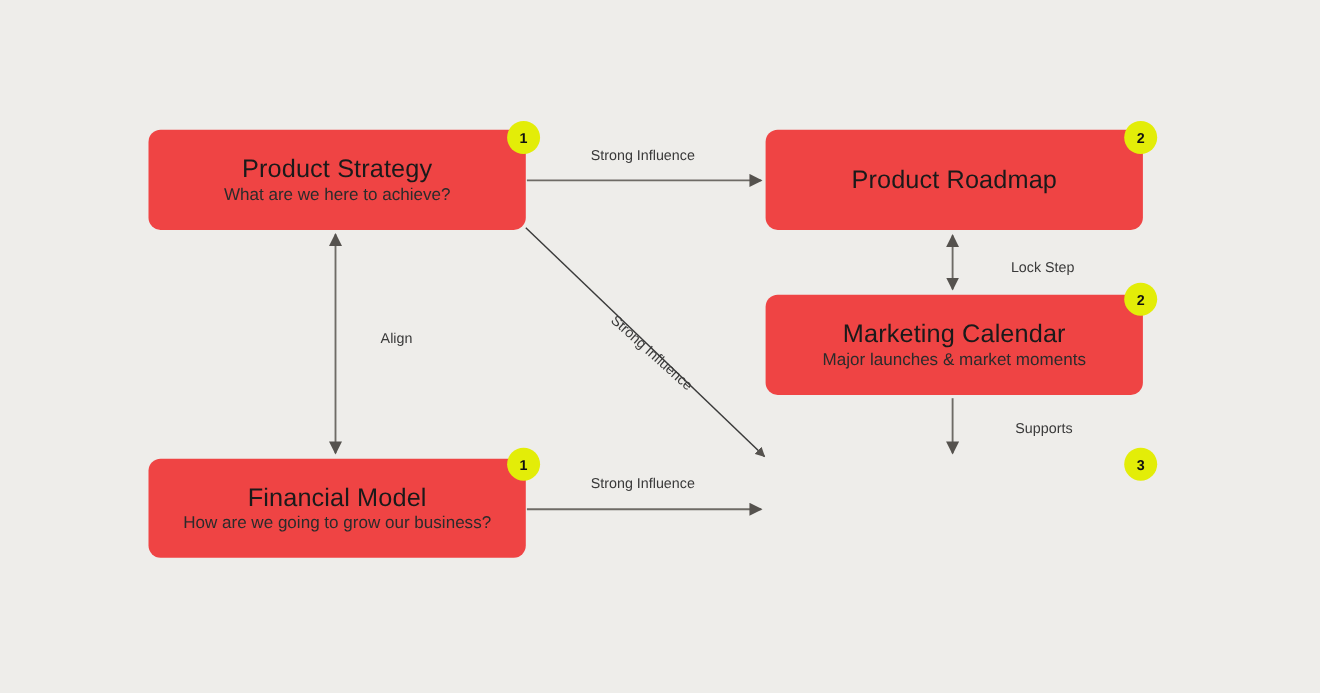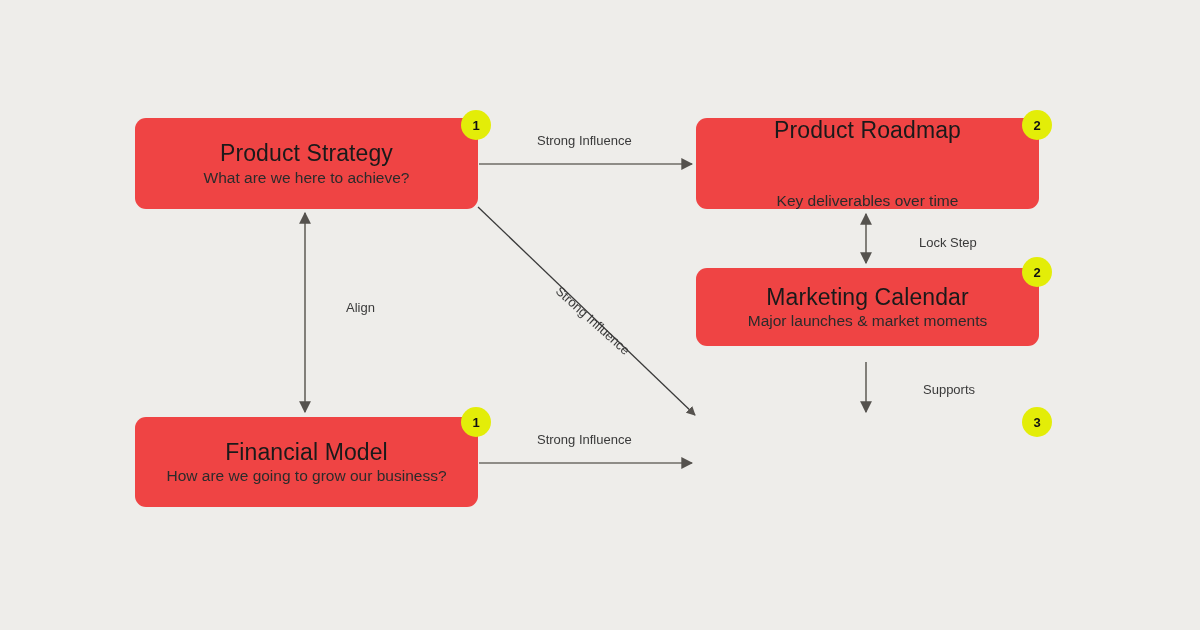--- a/index.html
+++ b/index.html
@@ -108,25 +108,24 @@
   </svg>
 
   <div class="node" style="left:135px; top:118px; width:343px; height:91px;">
     <div class="node-title">Product Strategy</div>
     <div class="node-subtitle">What are we here to achieve?</div>
   </div>
   <div class="badge" style="left:461px; top:110px;">1</div>
 
   <div class="node" style="left:696px; top:118px; width:343px; height:91px;gap:47px;">
     <div class="node-title">Product Roadmap</div>
-    <div class="node-subtitle">Key deliverables over time</div>
   </div>
   <div class="badge" style="left:1022px; top:110px;">2</div>
 
-  <div class="node" style="left:696px; top:268px; width:343px; height:78px;">
+  <div class="node" style="left:696px; top:268px; width:343px; height:91px;">
     <div class="node-title">Marketing Calendar</div>
     <div class="node-subtitle">Major launches &amp; market moments</div>
   </div>
   <div class="badge" style="left:1022px; top:257px;">2</div>
 
   <div class="node" style="left:135px; top:417px; width:343px; height:90px;">
     <div class="node-title">Financial Model</div>
     <div class="node-subtitle">How are we going to grow our business?</div>
   </div>
   <div class="badge" style="left:461px; top:407px;">1</div>

